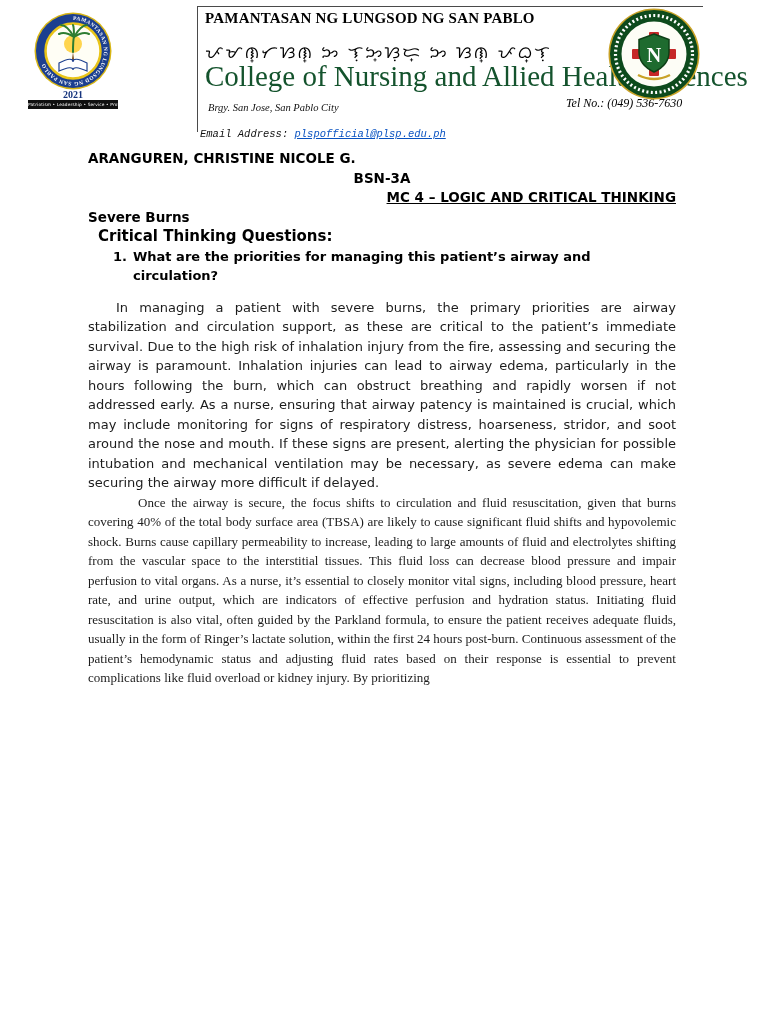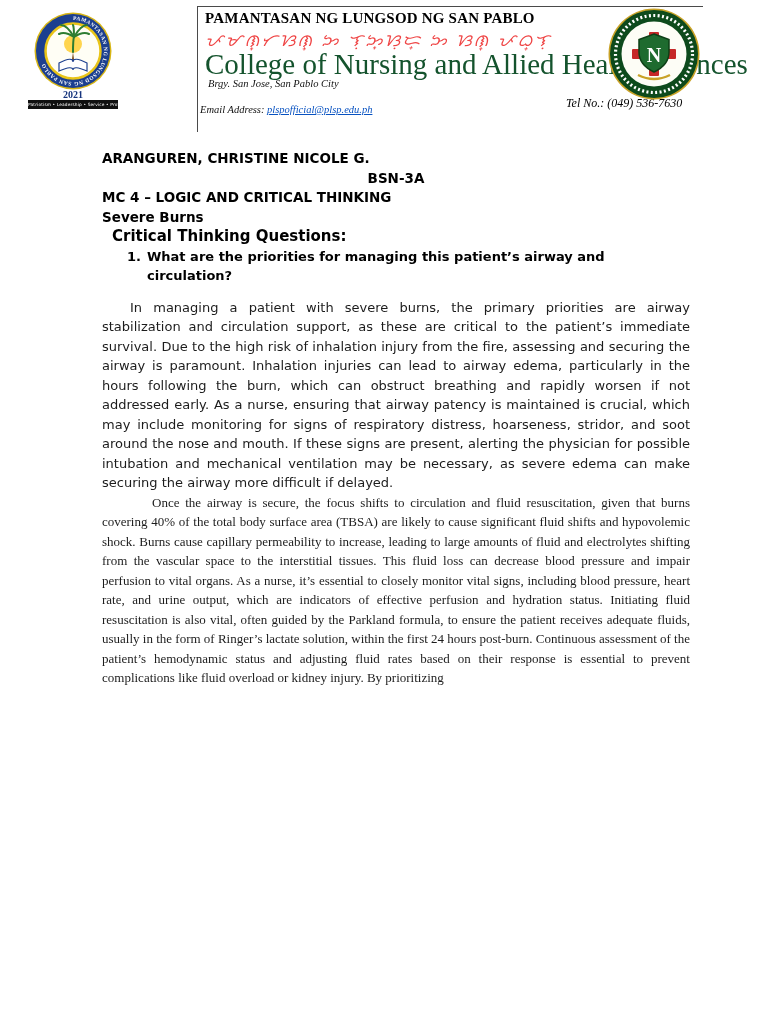--- a/index.html
+++ b/index.html
@@ -19,40 +19,40 @@
   .seal-left { position: absolute; left: 28px; top: 12px; width: 90px; text-align: center; }
   .seal-left svg { display: block; margin: 0 auto; }
   .seal-year { font-family: "Liberation Serif", "DejaVu Serif", serif; font-weight: bold;
                color: #17357e; font-size: 10px; line-height: 9px; margin-top: 0; }
   .seal-motto { background: #101010; color: #ffffff; font-size: 4.3px; line-height: 9px; height: 9px;
                 white-space: nowrap; overflow: hidden; margin-top: 1px; letter-spacing: 0.15px; }
 
   .head-center { position: absolute; left: 205px; top: 9px; width: 420px; }
   .uni-name { font-family: "Liberation Serif", "DejaVu Serif", serif; font-weight: bold;
               font-size: 15px; letter-spacing: 0.2px; color: #000; line-height: 19px; }
-  .baybayin { font-size: 17px; color: #ef4444; margin-top: 2px; letter-spacing: 2px; line-height: 20px; font-style: italic; }
+  .baybayin { font-size: 17px; color: #000000; margin-top: 14px; letter-spacing: 2px; line-height: 20px; }
   .college  { font-family: "Liberation Serif", "DejaVu Serif", serif; font-size: 29px;
               color: #14532d; margin-top: 1px; line-height: 26px; white-space: nowrap; }
   .address  { font-family: "Liberation Serif", "DejaVu Serif", serif; font-style: italic;
-              font-size: 10.5px; margin-top: 1px; margin-left: 3px; color: #111; }
-  .email-line { font-family: Liberation Serif, serif; font-style: italic;
+              font-size: 10.5px; margin-top: 13px; margin-left: 3px; color: #111; }
+  .email-line { font-family: Liberation Mono, monospace; font-style: italic;
                 font-size: 10.5px; margin-top: 15px; margin-left: -5px; color: #111; }
   .email-link { color: #0852c1; text-decoration: underline; cursor: pointer; }
 
   .tel { position: absolute; left: 566px; top: 96px; font-family: "Liberation Serif", "DejaVu Serif", serif;
          font-style: italic; font-size: 12px; color: #000; z-index: 1; white-space: nowrap; }
   .seal-right { position: absolute; left: 608px; top: 8px; z-index: 2; }
 
   
-  .doc { position: absolute; left: 102px; top: 149px; width: 588px;
+  .doc { position: absolute; left: 88px; top: 149px; width: 588px;
          font-size: 13px; line-height: 19.5px; color: #1c1c1c; }
   .doc p { margin: 0; }
   .student-name { font-weight: 700; font-size: 13.5px; color: #000; margin-bottom: 10px; }
   .section-name { font-weight: 700; font-size: 13.5px; color: #000; margin-bottom: 10px; text-align: center; }
-  .doc-title { font-weight: 700; font-size: 13.5px; color: #000; text-align: left; margin-bottom: 10px; }
+  .doc-title { font-weight: 700; font-size: 13.5px; color: #000; text-align: right; margin-bottom: 10px; text-decoration: underline; }
   .topic { font-weight: 700; font-size: 13.5px; color: #000; margin-bottom: 7px; }
   .scenario { text-align: justify; margin-bottom: 14px; }
   .ctq { font-weight: 700; font-size: 15px; color: #000; padding-left: 10px; margin-bottom: 10px; }
   .question { display: flex; font-weight: 700; color: #000; padding-left: 25px; margin-bottom: 12px; }
   .q-num { width: 20px; flex: none; }
   .q-text { flex: 1; }
   .para { text-align: justify; }
   .para-1 { text-indent: 28px; margin-bottom: 13px; }
   .para-2 { text-indent: 50px; font-family: Liberation Serif, serif; }
 </style>

